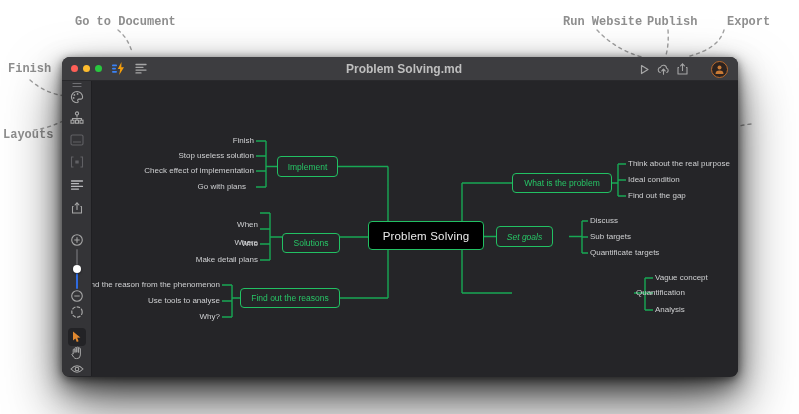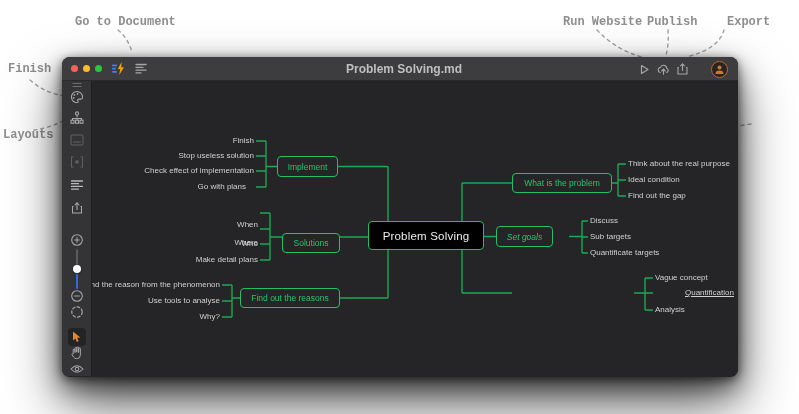--- a/index.html
+++ b/index.html
@@ -268,18 +268,18 @@
         
         <div class="lbl" style="left:536px; top:77px;">Think about the real purpose</div>
         <div class="lbl" style="left:536px; top:93px;">Ideal condition</div>
         <div class="lbl" style="left:536px; top:109px;">Find out the gap</div>
 
         <div class="lbl" style="left:498px; top:134px;">Discuss</div>
         <div class="lbl" style="left:498px; top:150px;">Sub targets</div>
         <div class="lbl" style="left:498px; top:166px;">Quantificate targets</div>
 
         <div class="lbl" style="left:563px; top:191px;">Vague concept</div>
-        <div class="lbl" style="left:593px; top:206px;text-decoration:underline;">Quantification</div>
+        <div class="lbl" style="left:544px; top:206px;">Quantification</div>
         <div class="lbl" style="left:563px; top:223px;">Analysis</div>
       </div>
     </div>
   </div>
 </div>
 
 </body></html>

